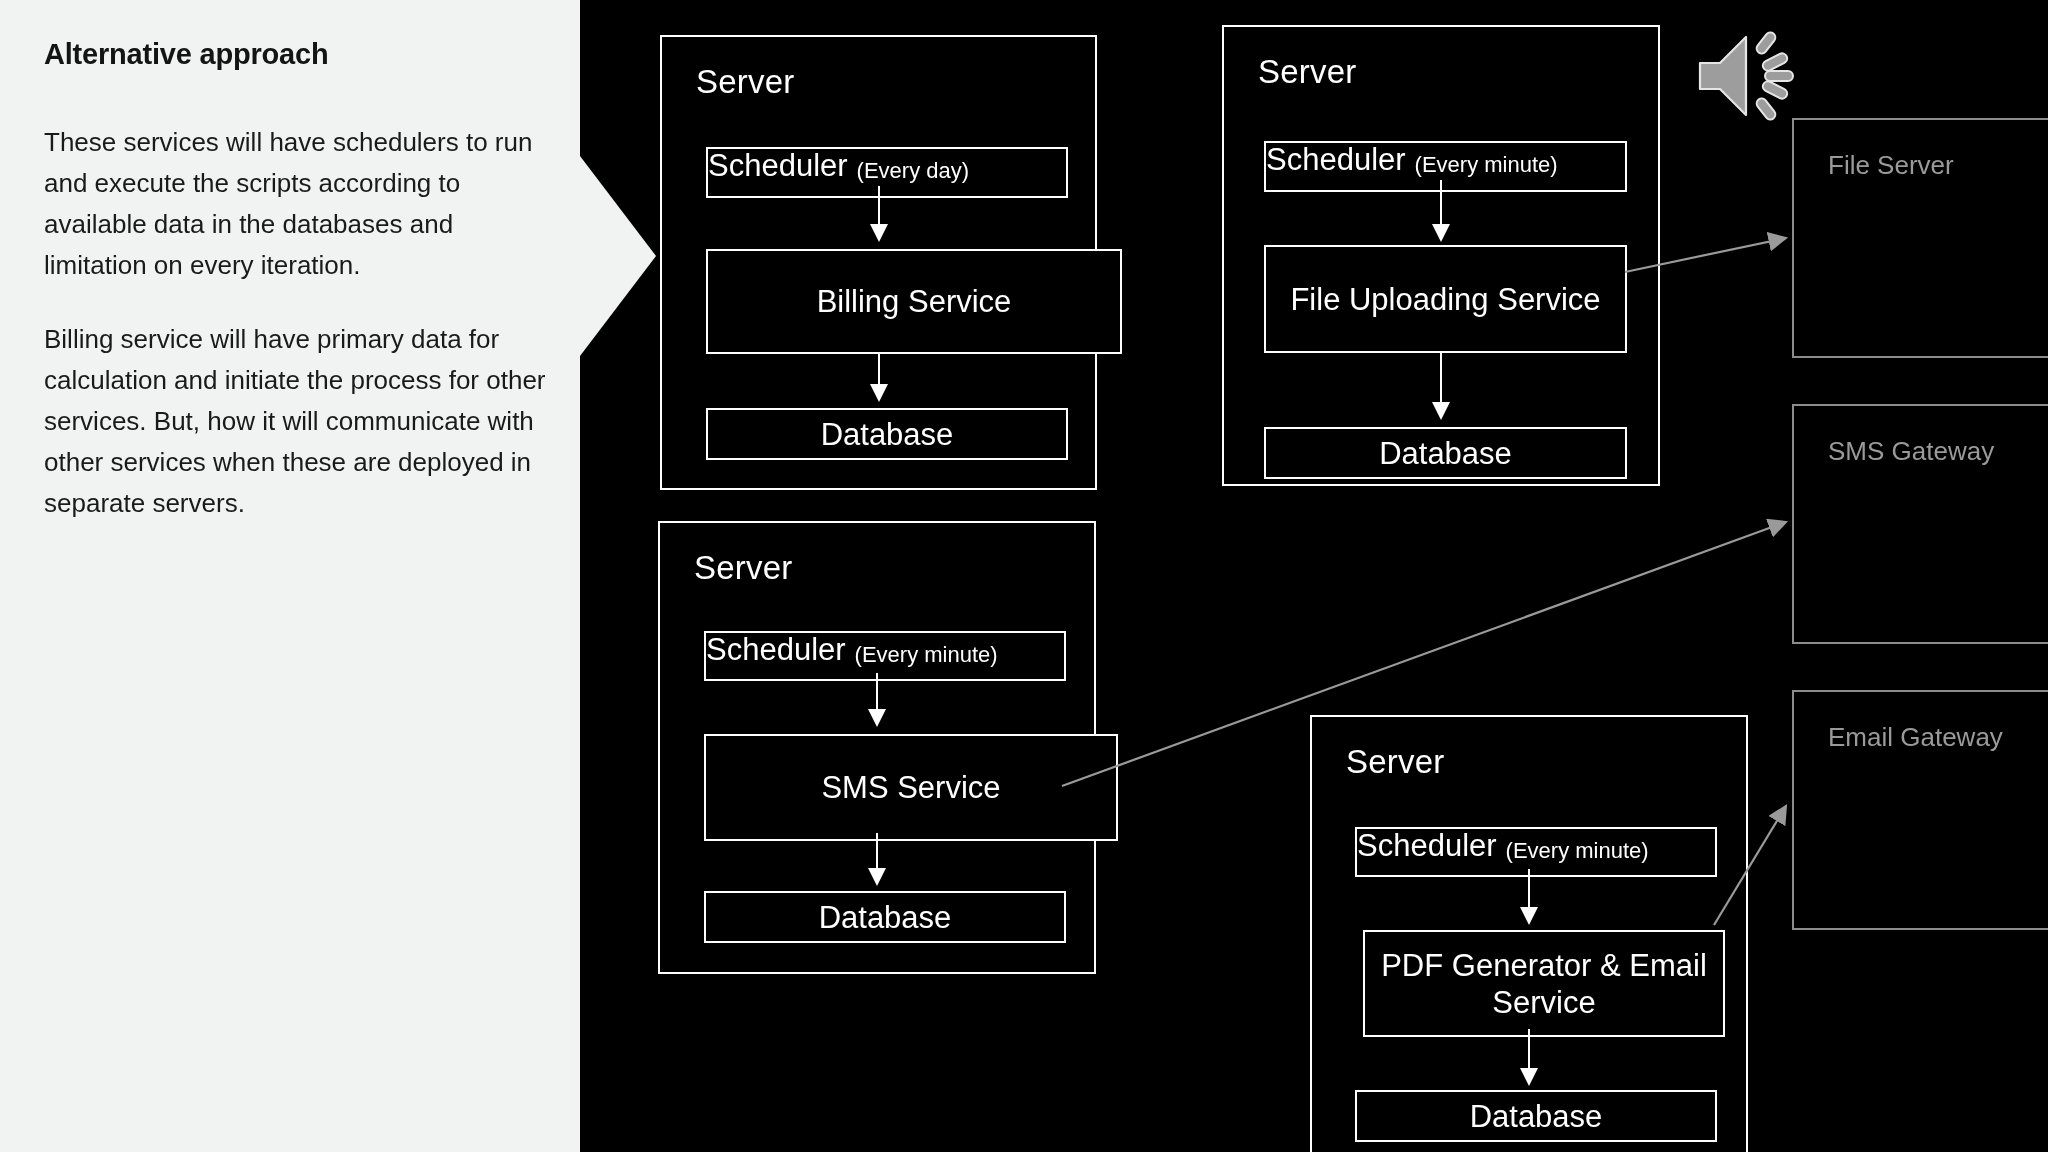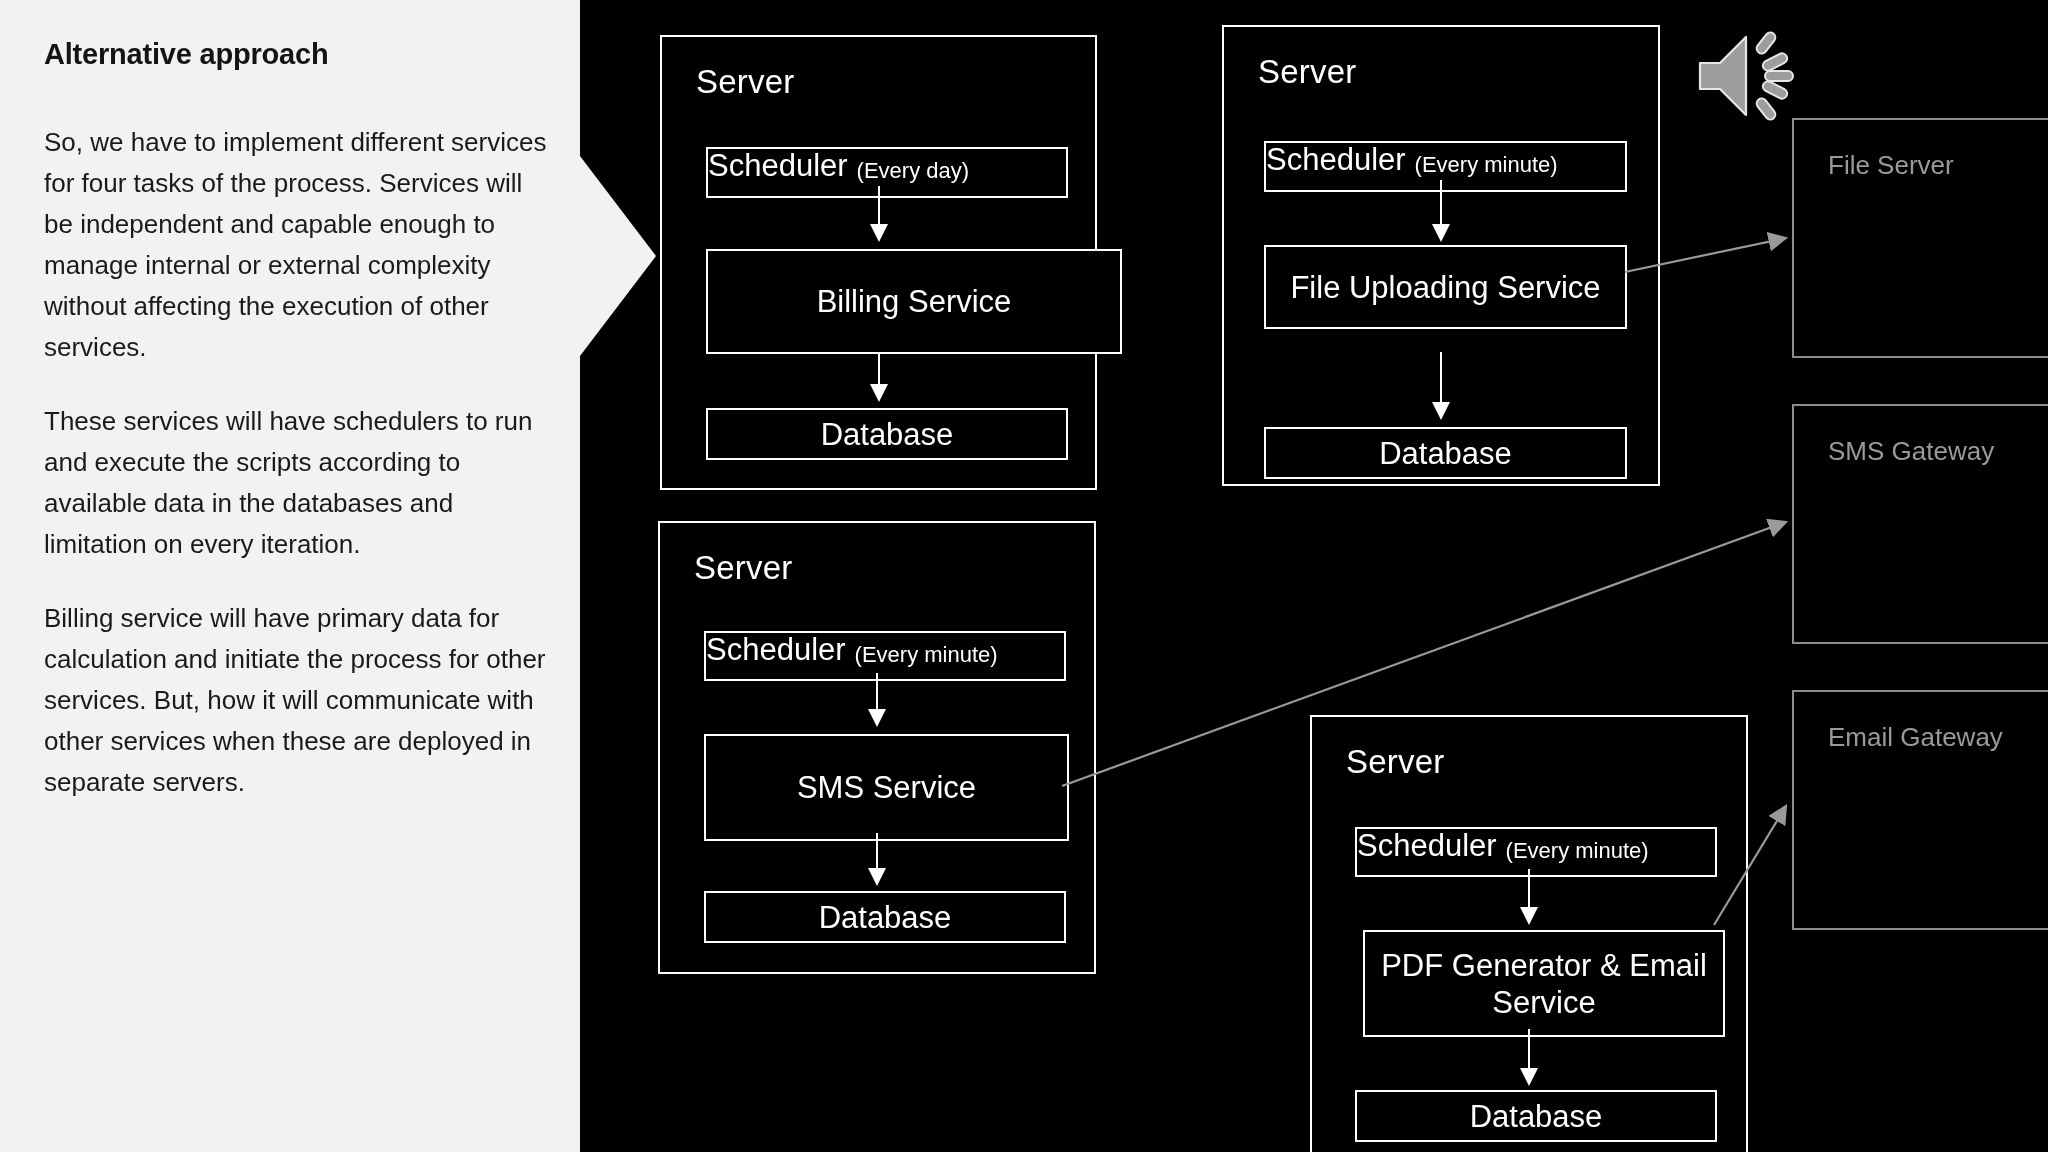--- a/index.html
+++ b/index.html
@@ -132,21 +132,20 @@
   }
 </style>
 </head>
 <body>
 
 <div id="slide">
 
   <div id="text-panel">
     <div id="panel-title">Alternative approach</div>
     <div id="panel-body">
-      <p>So, we have to implement different services for four tasks of the process. Services will be independent and capable enough to manage internal or external complexity without affecting the execution of other services.</p>
       <p>These services will have schedulers to run and execute the scripts according to available data in the databases and limitation on every iteration.</p>
       <p>Billing service will have primary data for calculation and initiate the process for other services. But, how it will communicate with other services when these are deployed in separate servers.</p>
     </div>
   </div>
   <div id="panel-arrow"></div>
 
   <div class="server" style="left:660px; top:35px; width:437px; height:455px;">
     <div class="server-label">Server</div>
 
     <div class="node inline-row" style="left:44px; top:110px; width:362px; height:51px;">
@@ -164,38 +163,38 @@
   </div>
 
   <div class="server" style="left:1222px; top:25px; width:438px; height:461px;">
     <div class="server-label">Server</div>
 
     <div class="node inline-row" style="left:40px; top:114px; width:363px; height:51px;">
       <span class="node-title">Scheduler</span>
       <span class="node-sub">(Every minute)</span>
     </div>
 
-    <div class="node" style="left:40px; top:218px; width:363px; height:84px;align-items:center;">
+    <div class="node" style="left:40px; top:218px; width:363px; height:108px;align-items:center;">
       <span class="node-title">File Uploading Service</span>
     </div>
 
     <div class="node" style="left:40px; top:400px; width:363px; height:52px;">
       <span class="node-title">Database</span>
     </div>
   </div>
 
   <div class="server" style="left:658px; top:521px; width:438px; height:453px;">
     <div class="server-label">Server</div>
 
     <div class="node inline-row" style="left:44px; top:108px; width:362px; height:50px;">
       <span class="node-title">Scheduler</span>
       <span class="node-sub">(Every minute)</span>
     </div>
 
-    <div class="node" style="left:44px; top:211px; width:365px; height:107px;">
+    <div class="node" style="left:44px; top:211px; width:414px; height:107px;">
       <span class="node-title">SMS Service</span>
     </div>
 
     <div class="node" style="left:44px; top:368px; width:362px; height:52px;">
       <span class="node-title">Database</span>
     </div>
   </div>
 
   <div class="server" style="left:1310px; top:715px; width:438px; height:440px;">
     <div class="server-label">Server</div>

